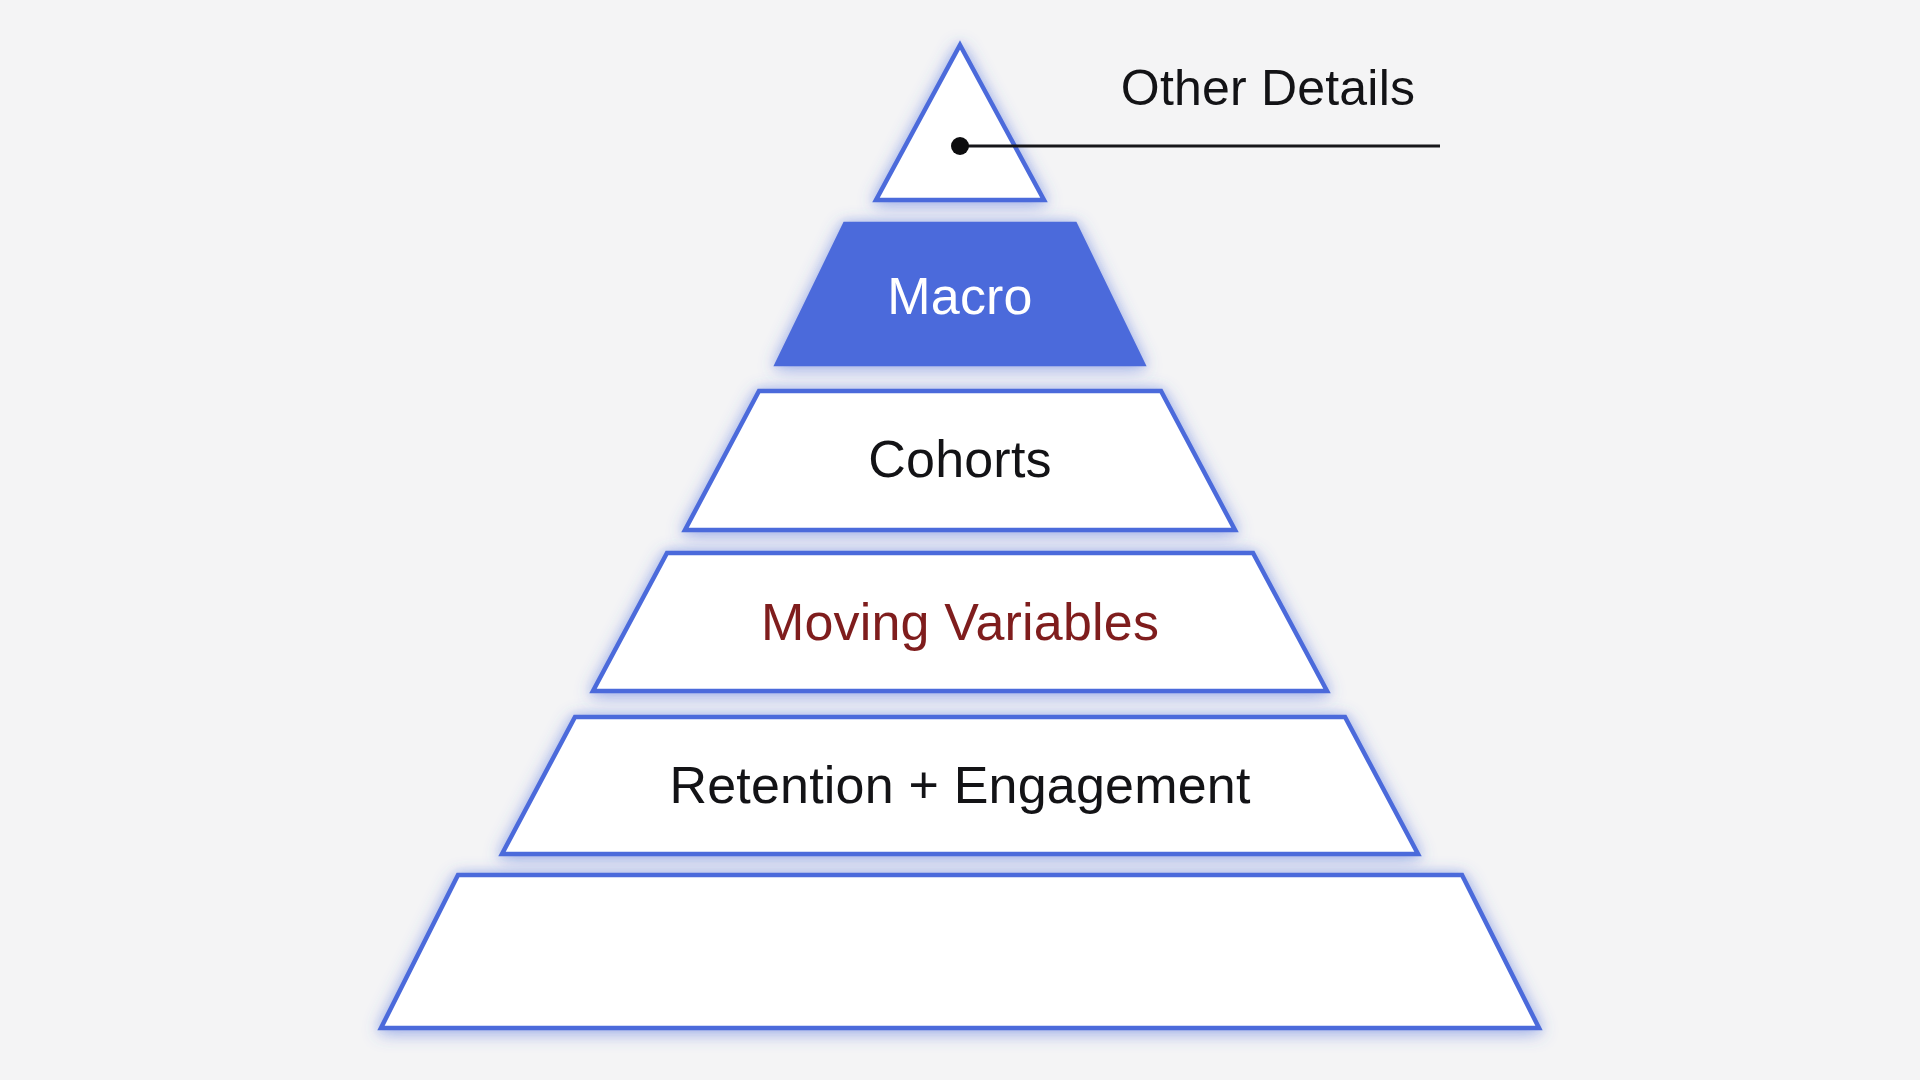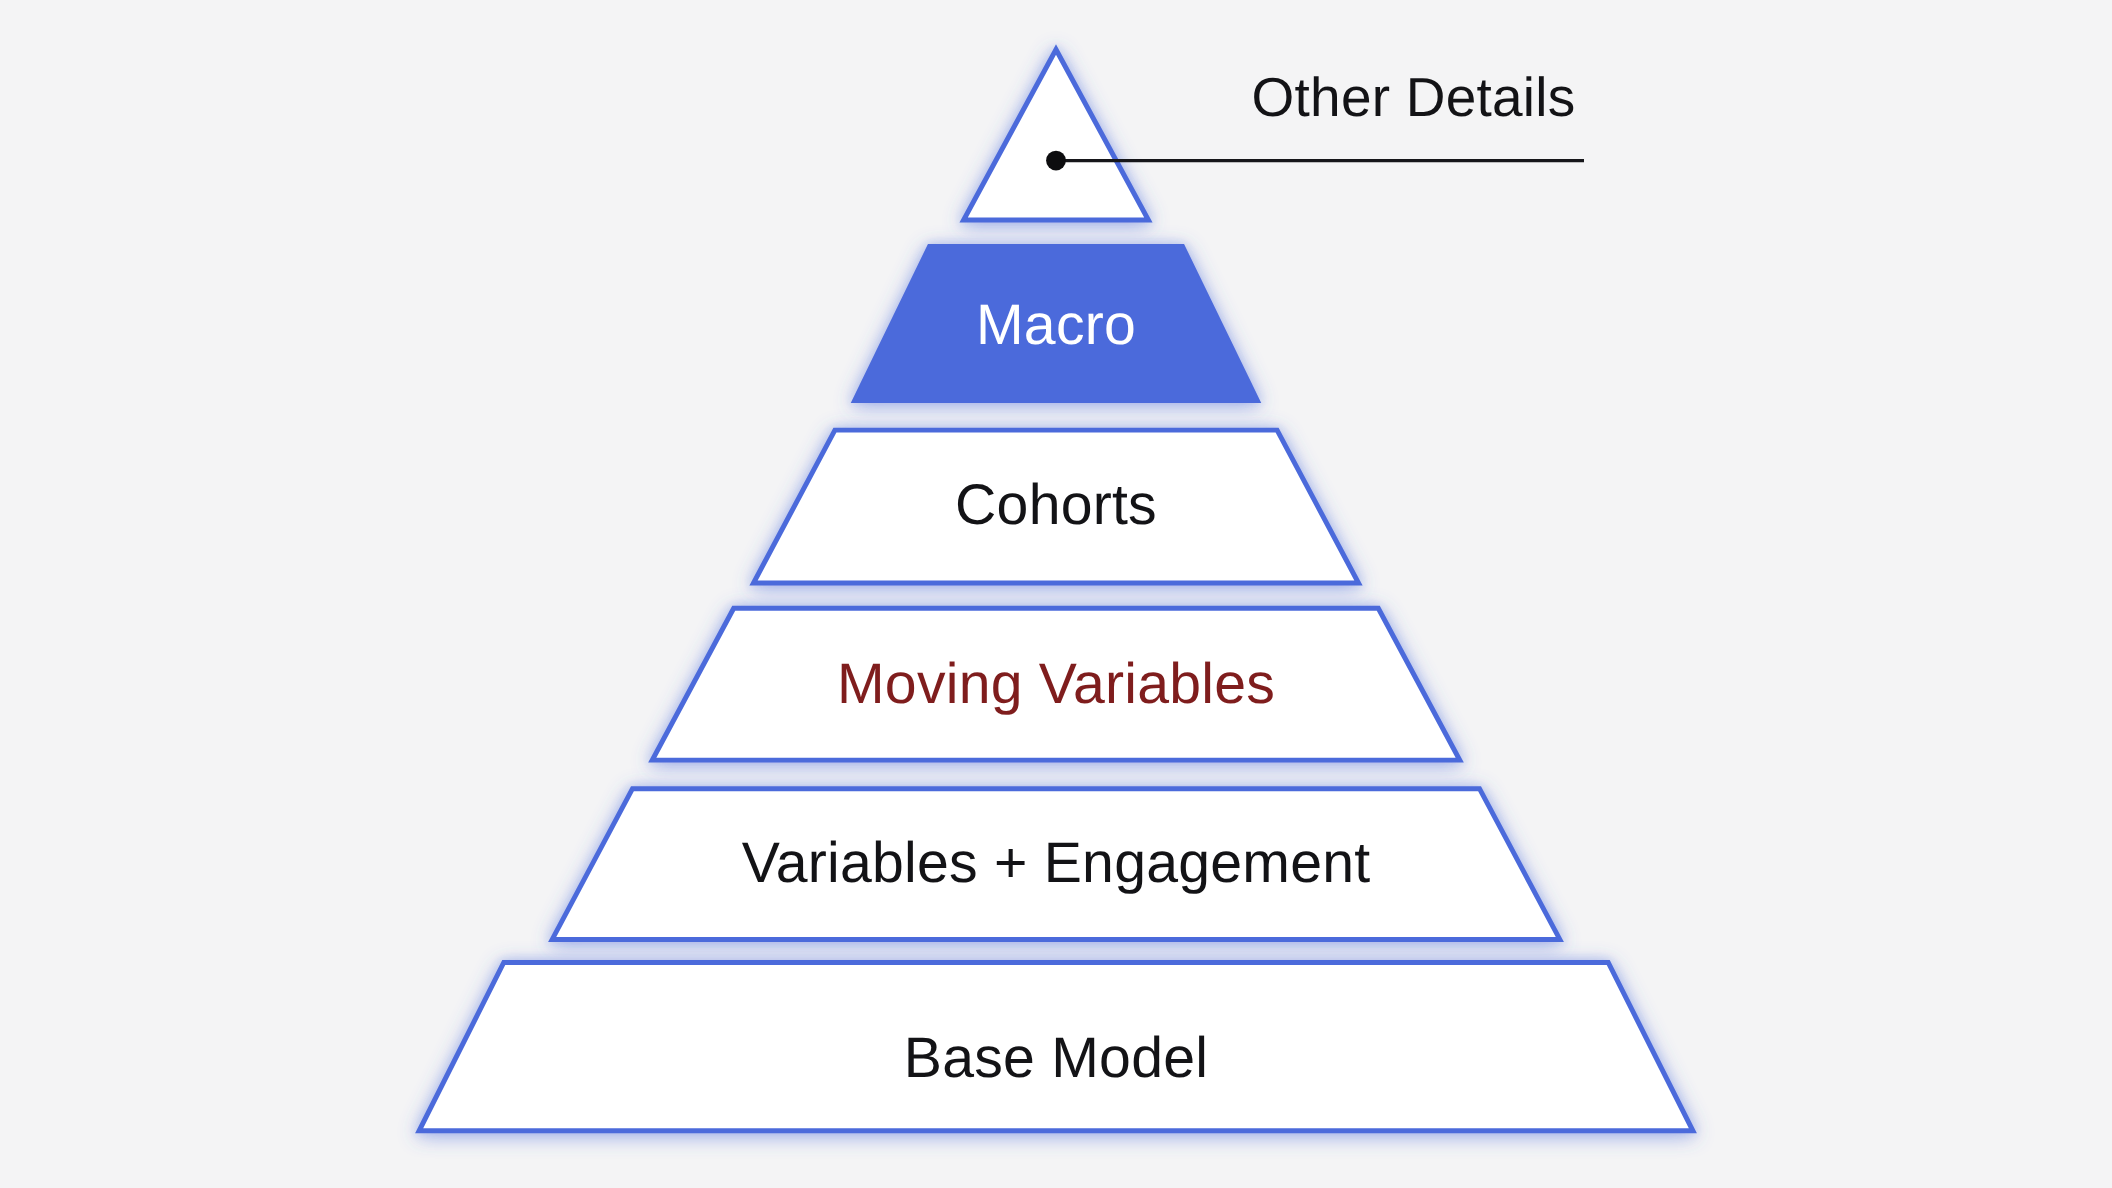--- a/index.html
+++ b/index.html
@@ -82,19 +82,18 @@
       <circle id="callout-dot" cx="960" cy="146" r="9" fill="#0d0d0f"></circle>
     </g>
   </svg>
 
   <div class="band-label label-light" id="label-1" style="left: 960px; top: 296px; font-size: 52px; color: rgb(255, 255, 255);">Macro</div>
 
   <div class="band-label label-dark" id="label-2" style="left: 960px; top: 459px; font-size: 52px; color: rgb(19, 19, 22);">Cohorts</div>
 
   <div class="band-label label-dark" id="label-3" style="left: 960px; top: 622px; font-size: 52px; color: #7f1d1d;">Moving Variables</div>
 
-  <div class="band-label label-dark" id="label-4" style="left: 960px; top: 785px; font-size: 52px; color: rgb(19, 19, 22);">Variables + Engagement</div>
+  <div class="band-label label-dark" id="label-4" style="left: 960px; top: 785px; font-size: 52px; color: rgb(19, 19, 22);">Retention + Engagement</div>
 
-  <div class="band-label label-dark" id="label-5" style="left: 960px; top: 962px; font-size: 52px; color: rgb(19, 19, 22);">Base Model</div>
 
-  <div class="callout-label" id="callout-text" style="left:1268px; top:88px; font-size:50px;margin-left:17px;">Other Details</div>
+  <div class="callout-label" id="callout-text" style="left:1268px; top:88px; font-size:50px;">Other Details</div>
 
 </div>
 
 </body></html>

